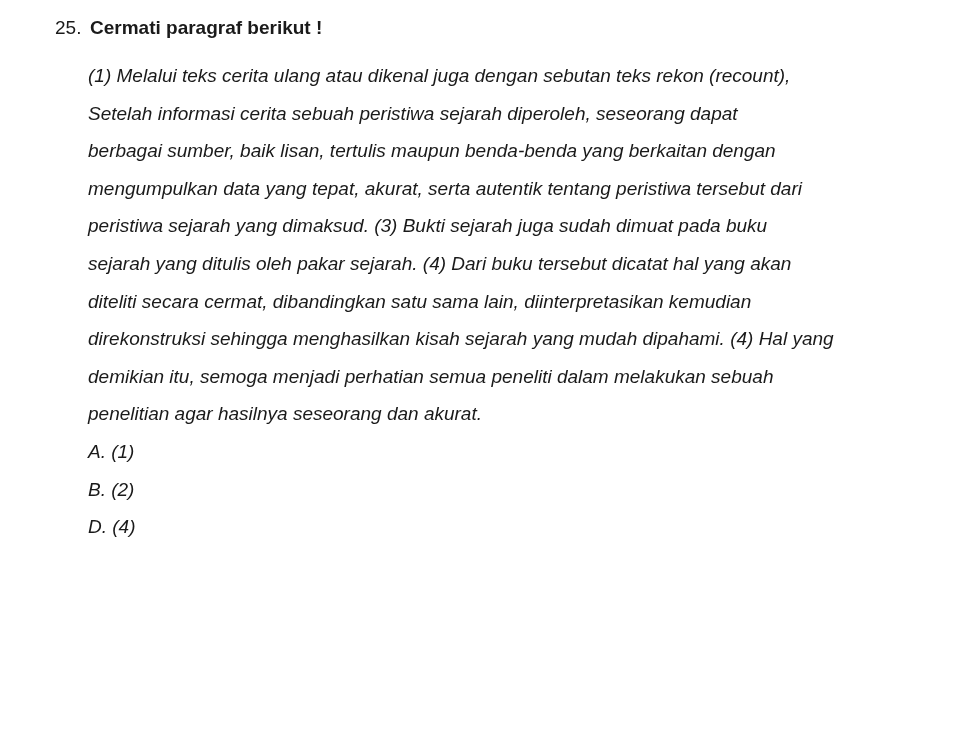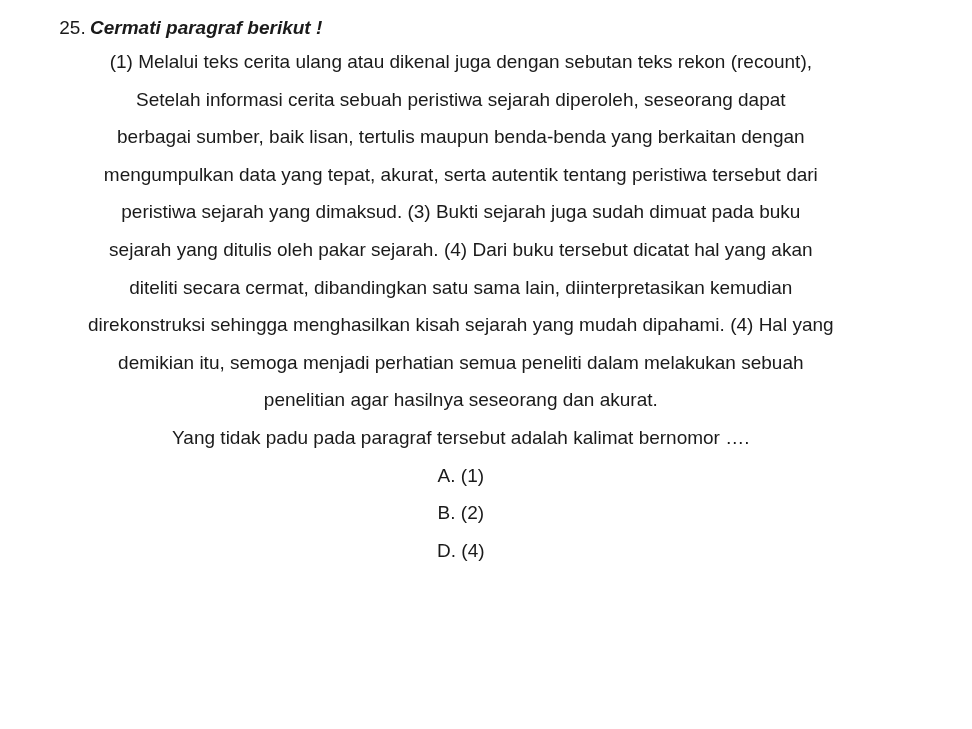--- a/index.html
+++ b/index.html
@@ -2,26 +2,26 @@
 <html><head>
 <meta charset="utf-8">
 <style>
   html, body { margin: 0; padding: 0; background: #ffffff; }
   body {
     width: 972px; height: 729px; position: relative; overflow: hidden;
     font-family: "Liberation Sans", sans-serif; color: #1a1a1a;
   }
   .q {
     position: absolute; left: 55px; top: 13px;
-    font-size: 19px; line-height: 37.6px; text-align: center;
+    font-size: 19px; line-height: 37.6px;
   }
   .q-head { display: flex; align-items: baseline; height: 30px; line-height: 30px; }
   .q-num { width: 35px; }
-  .q-title { font-weight: bold; font-style: italic; }
-  .q-body { margin-left: 33px; margin-top: 0; }
+  .q-title { font-weight: bold; }
+  .q-body { margin-left: 33px; margin-top: 14px; font-style: italic; }
   .line { white-space: nowrap; height: 37.6px; }
 </style>
 </head>
 <body>
 
 <div class="q">
   <div class="q-head">
     <span class="q-num">25.</span>
     <span class="q-title">Cermati paragraf berikut !</span>
   </div>
@@ -29,18 +29,17 @@
     <div class="line">(1) Melalui teks cerita ulang atau dikenal juga dengan sebutan teks rekon (recount),</div>
     <div class="line">Setelah informasi cerita sebuah peristiwa sejarah diperoleh, seseorang dapat</div>
     <div class="line">berbagai sumber, baik lisan, tertulis maupun benda-benda yang berkaitan dengan</div>
     <div class="line">mengumpulkan data yang tepat, akurat, serta autentik tentang peristiwa tersebut dari</div>
     <div class="line">peristiwa sejarah yang dimaksud. (3) Bukti sejarah juga sudah dimuat pada buku</div>
     <div class="line">sejarah yang ditulis oleh pakar sejarah. (4) Dari buku tersebut dicatat hal yang akan</div>
     <div class="line">diteliti secara cermat, dibandingkan satu sama lain, diinterpretasikan kemudian</div>
     <div class="line">direkonstruksi sehingga menghasilkan kisah sejarah yang mudah dipahami. (4) Hal yang</div>
     <div class="line">demikian itu, semoga menjadi perhatian semua peneliti dalam melakukan sebuah</div>
     <div class="line">penelitian agar hasilnya seseorang dan akurat.</div>
-    <div class="line">Yang tidak padu pada paragraf tersebut adalah kalimat bernomor ….</div>
     <div class="line">A. (1)</div>
     <div class="line">B. (2)</div>
     <div class="line">D. (4)</div>
   </div>
 </div>
 
 </body></html>

